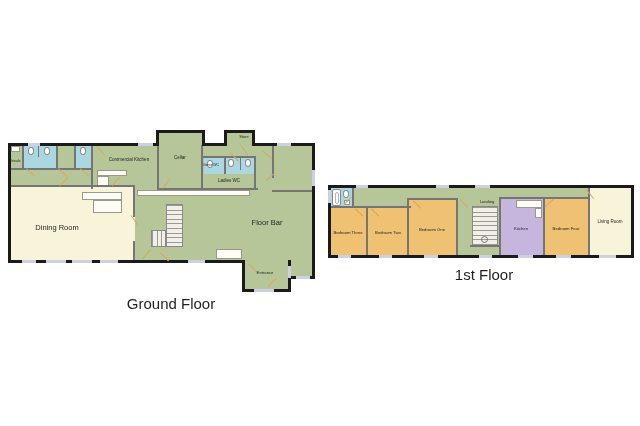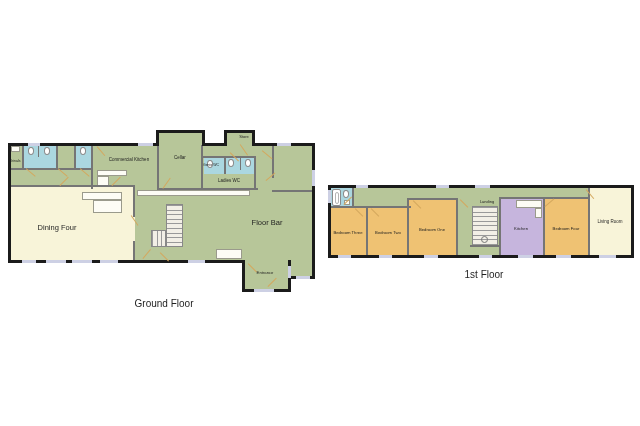--- a/index.html
+++ b/index.html
@@ -12,21 +12,21 @@
 .dr{position:absolute;height:1.4px;background:#d4a85e;transform-origin:left center;z-index:5}
 .fx{position:absolute;background:#fdfcf5;border:1px solid #9a9a8c;z-index:2}
 .wc{position:absolute;width:6px;height:8px;background:#fff;border:1px solid #8a8a8a;border-radius:45% 45% 50% 50%;z-index:2}
 .tub{position:absolute;background:#fff;border:1px solid #8a8a8a;border-radius:2px;z-index:2}
 .tub::after{content:"";position:absolute;inset:1.5px;border:1px solid #b5b5b5;border-radius:3px}
 .st{position:absolute;border:1px solid #888;z-index:2}
 .st.h{background:#f2efe6 repeating-linear-gradient(180deg,#999 0,#999 1px,transparent 1px,transparent 4.6px)}
 .st.v{background:#f2efe6 repeating-linear-gradient(90deg,#999 0,#999 1px,transparent 1px,transparent 4.6px)}
 .circ{position:absolute;width:7px;height:7px;border:1px solid #777;border-radius:50%;z-index:2}
 .lb{position:absolute;transform:translate(-50%,-50%);color:#1f1f1f;white-space:nowrap;z-index:6}
-.title{position:absolute;transform:translate(-50%,-50%);color:#1f1f1f;font-size:10px;z-index:6;white-space:nowrap}
+.title{position:absolute;transform:translate(-50%,-50%);color:#1f1f1f;font-size:15px;z-index:6;white-space:nowrap}
 </style>
 </head>
 <body>
 
 <div class="canvas">
 
   <div class="r" style="left: 8px; top: 143px; width: 127px; height: 44px; background-color: rgb(183, 198, 153);"></div>
   <div class="r" style="left: 135px; top: 145px; width: 180px; height: 117px; background-color: rgb(183, 198, 153);"></div>
   <div class="r" style="left: 157px; top: 131px; width: 46px; height: 59px; background-color: rgb(183, 198, 153);"></div>
   <div class="r" style="left: 225px; top: 132px; width: 28px; height: 24px; background-color: rgb(183, 198, 153);"></div>
@@ -119,24 +119,24 @@
   <div class="dr" style="left:160px;top:252px;width:12px;transform:rotate(45deg)"></div>
   <div class="dr" style="left:248px;top:263px;width:12px;transform:rotate(45deg)"></div>
   <div class="dr" style="left:268px;top:286px;width:12px;transform:rotate(-45deg)"></div>
 
   <div class="lb" style="left:15px;top:161px;font-size:3.5px">Urinals</div>
   <div class="lb" style="left:129px;top:159px;font-size:4.5px">Commercial Kitchen</div>
   <div class="lb" style="left:180px;top:157px;font-size:4.5px">Cellar</div>
   <div class="lb" style="left:211px;top:165px;font-size:3.5px">Gents WC</div>
   <div class="lb" style="left:229px;top:180px;font-size:4.5px">Ladies WC</div>
   <div class="lb" style="left:244px;top:136px;font-size:4px">Store</div>
-  <div class="lb" style="left:57px;top:227px;font-size:7.5px">Dining Four</div>
+  <div class="lb" style="left:57px;top:227px;font-size:7.5px">Dining Room</div>
   <div class="lb" style="left:267px;top:222px;font-size:7.5px">Floor Bar</div>
   <div class="lb" style="left:265px;top:272px;font-size:4.2px">Entrance</div>
-  <div class="title" style="left:164px;top:303px">Ground Floor</div>
+  <div class="title" style="left:171px;top:303px">Ground Floor</div>
 
   <div class="r" style="left: 331px; top: 188px; width: 300px; height: 67px; background-color: rgb(183, 198, 153);"></div>
   <div class="r" style="left: 331px; top: 188px; width: 22px; height: 19px; background-color: rgb(171, 215, 224);"></div>
   <div class="r" style="left: 331px; top: 208px; width: 35px; height: 47px; background-color: rgb(239, 194, 115);"></div>
   <div class="r" style="left: 368px; top: 208px; width: 39px; height: 47px; background-color: rgb(239, 194, 115);"></div>
   <div class="r" style="left: 409px; top: 200px; width: 47px; height: 55px; background-color: rgb(239, 194, 115);"></div>
   <div class="r" style="left: 501px; top: 199px; width: 42px; height: 56px; background-color: rgb(198, 181, 221);"></div>
   <div class="r" style="left: 545px; top: 199px; width: 43px; height: 56px; background-color: rgb(239, 194, 115);"></div>
   <div class="r" style="left: 590px; top: 188px; width: 41px; height: 67px; background-color: rgb(248, 244, 217);"></div>
 

